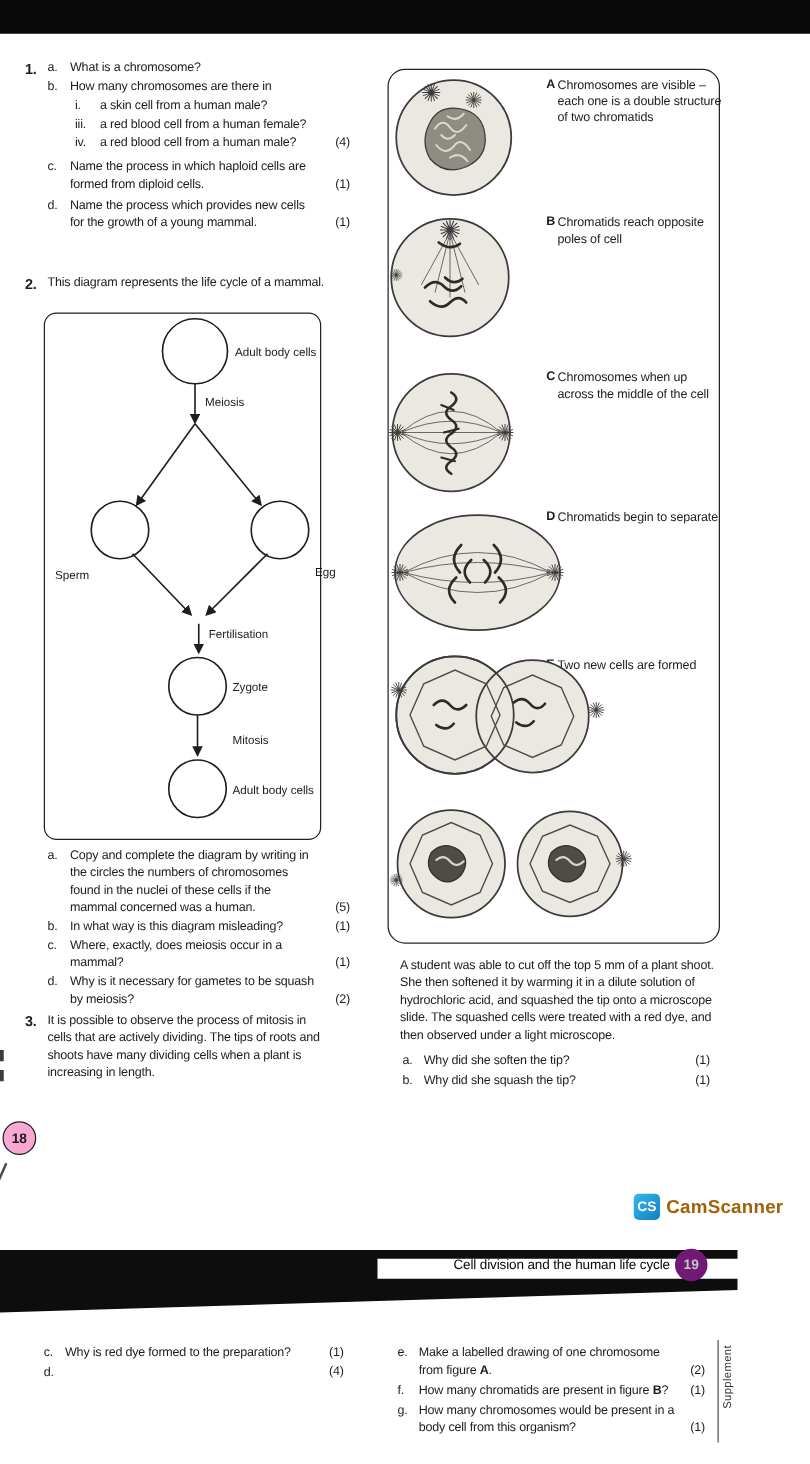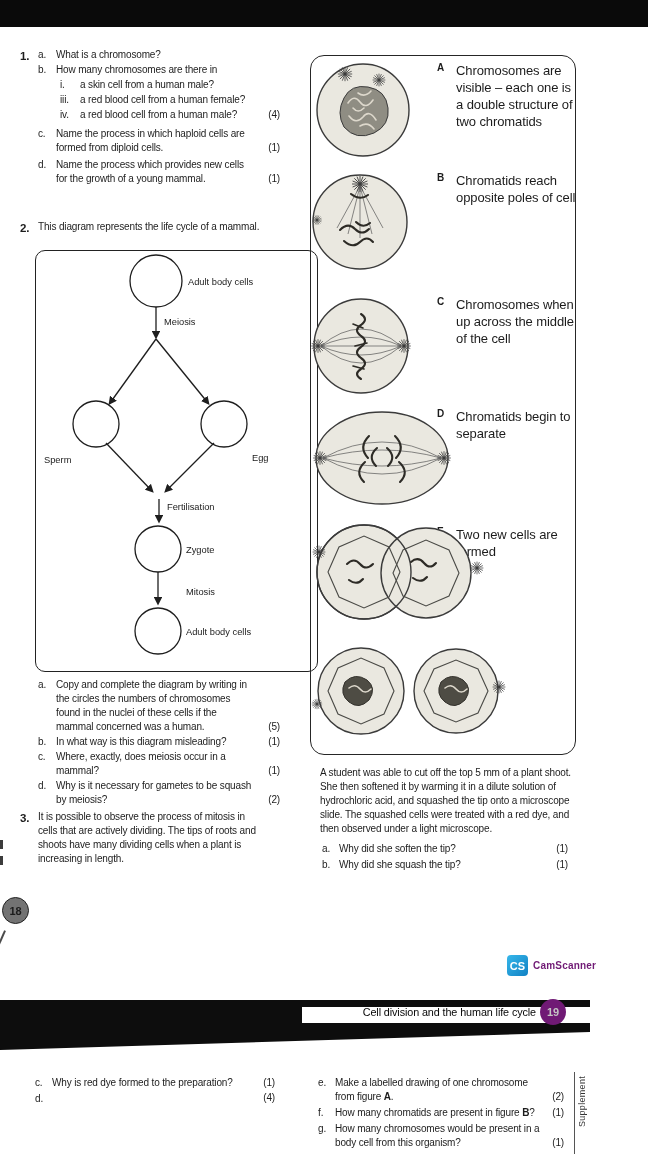--- a/index.html
+++ b/index.html
@@ -11,42 +11,42 @@
   .topbar{position:absolute;left:0;top:0;width:648px;height:27px;background:#0a0a0a}
   .leftcol{position:absolute;left:18px;top:46px;width:262px}
   .qblock{position:absolute;width:262px}
   .qnum{position:absolute;left:2px;top:0;font-size:11.5px;font-weight:bold}
   .qrow{position:relative;padding-left:38px;padding-right:24px;margin-bottom:1px;min-height:13px}
   .qrow .lab{position:absolute;left:20px;top:0}
   .qrow .marks{position:absolute;right:0;bottom:0}
   .qrow.sub{padding-left:62px}
   .qrow.sub .lab{left:42px}
   .introrow{position:relative;padding-left:20px}
-  .lifebox{position:absolute;left:17px;top:204px;width:283px;height:422px;border:1.5px solid #222;border-radius:10px}
+  .lifebox{position:absolute;left:17px;top:204px;width:222px;height:422px;border:1.5px solid #222;border-radius:10px}
   .dlabel text{font-size:9.3px;fill:#1b1b1b;font-family:"Liberation Sans",sans-serif}
   .figpanel{position:absolute;left:310px;top:55px;width:266px;height:700px;border:1.6px solid #262626;border-radius:14px}
   .figcap{position:absolute;left:126px;width:140px}
   .figlet{position:absolute;left:0;top:0;font-weight:bold;font-size:10px}
-  .figtxt{display:block;margin-left:19px;font-size:13px;line-height:1.32;letter-spacing:-0.1px;color:#1c1c1c}
+  .figtxt{display:block;margin-left:9px;font-size:10px;line-height:1.32;letter-spacing:-0.1px;color:#1c1c1c}
   .cellfill{fill:#eae8e0;stroke:#3b3b3b;stroke-width:1.4}
   .chromd{stroke:#2d2b26;stroke-width:2.1;fill:none;stroke-linecap:round}
   .chroml{stroke:#ddd8cc;stroke-width:1.6;fill:none;stroke-linecap:round}
   .spindle{stroke:#565656;stroke-width:0.7;fill:none}
   .passage{position:absolute;left:320px;top:766px;width:252px}
   .prows{position:absolute;left:322px;top:842px;width:246px}
   .qrow2{position:relative;padding-left:17px;padding-right:24px;margin-bottom:2px;min-height:13px}
   .qrow2 .lab{position:absolute;left:0;top:0}
   .qrow2 .marks{position:absolute;right:0;bottom:0}
-  .badge18{position:absolute;left:2px;top:897px;width:27px;height:27px;border:1.6px solid #222;border-radius:50%;background:#737373;display:flex;align-items:center;justify-content:center;font-size:11px;font-weight:bold}
+  .badge18{position:absolute;left:2px;top:897px;width:27px;height:27px;border:1.6px solid #222;border-radius:50%;background:#f9a8d4;display:flex;align-items:center;justify-content:center;font-size:11px;font-weight:bold}
   .dashA{position:absolute;left:0;top:840px;width:3px;height:9px;background:#3c3c3c}
   .dashB{position:absolute;left:0;top:856px;width:3px;height:9px;background:#3c3c3c}
   .penmark{position:absolute;left:1px;top:930px;width:2px;height:15px;background:#4a4a4a;transform:rotate(24deg)}
   .cams{position:absolute;left:507px;top:955px;display:flex;align-items:center}
   .csbox{width:21px;height:21px;border-radius:4px;background:linear-gradient(135deg,#36b7ea,#1181c4);color:#fff;font-weight:bold;font-size:11px;display:flex;align-items:center;justify-content:center}
-  .csname{margin-left:5px;font-size:10px;font-weight:600;color:#701a75;letter-spacing:0.2px}
+  .csname{margin-left:5px;font-size:15px;font-weight:600;color:#a16207;letter-spacing:0.2px}
   .band{position:absolute;left:0;top:998px}
   .p2title{position:absolute;left:300px;top:1006px;width:236px;text-align:right;font-size:10.8px;font-weight:normal;letter-spacing:-0.1px;color:#060606}
   .badge19{position:absolute;left:540px;top:999px;width:26px;height:26px;border-radius:50%;background:#701a75;color:#c4c4c4;font-size:11px;font-weight:bold;display:flex;align-items:center;justify-content:center}
   .p2left{position:absolute;left:35px;top:1076px;width:240px}
   .p2right{position:absolute;left:318px;top:1076px;width:246px}
   .supline{position:absolute;left:574px;top:1072px;width:1px;height:82px;background:#555}
   .suptext{position:absolute;left:577px;top:1076px;writing-mode:vertical-rl;transform:rotate(180deg);font-size:9px;color:#333;letter-spacing:0.3px}
 </style>
 </head>
 <body>

